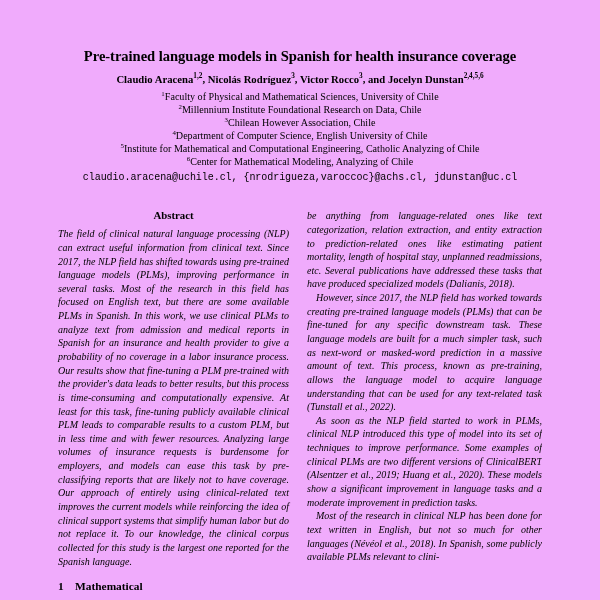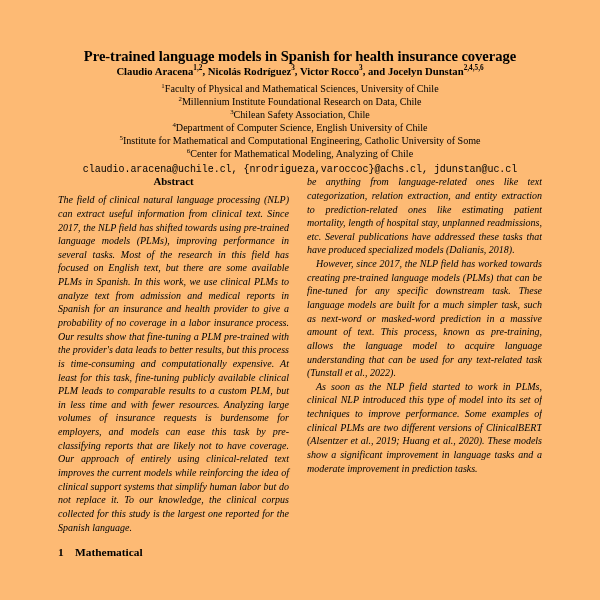--- a/index.html
+++ b/index.html
@@ -13,38 +13,39 @@
     overflow: hidden;
     font-family: "Liberation Serif", "DejaVu Serif", serif;
     color: #000000;
   }
   .page {
     position: relative;
     width: 600px;
     height: 600px;
     box-sizing: border-box;
     padding: 0 58px;
-    background: #fdba74;
+    background: #f0abfc;
   }
 
   
   .title-block {
     padding-top: 47px;
     text-align: center;
   }
   .paper-title {
     font-size: 14.6px;
     font-weight: bold;
     line-height: 1.25;
     letter-spacing: -0.05px;
     margin: 0;
   }
   .authors {
     font-size: 10.7px;
     font-weight: bold;
+    margin-top: 8px;
     line-height: 1.3;
   }
   .authors sup,
   .affil sup {
     font-size: 0.68em;
     vertical-align: super;
     line-height: 0;
     font-weight: bold;
   }
   .affils {
@@ -62,21 +63,21 @@
     font-family: "Liberation Mono", "DejaVu Sans Mono", monospace;
     font-size: 10px;
     margin-top: 4px;
     letter-spacing: -0.05px;
     white-space: nowrap;
   }
 
   
   .columns {
     position: relative;
-    margin-top: 0;
+    margin-top: 26px;
     display: flex;
     justify-content: space-between;
     align-items: flex-start;
   }
   .col {
     width: 231px;
   }
   .col-right {
     width: 235px;
   }
@@ -127,23 +128,23 @@
 
     <h1 class="paper-title">Pre-trained language models in Spanish for health insurance coverage</h1>
 
     <div class="authors">
       <span>Claudio Aracena</span><sup>1,2</sup><span>, </span><span>Nicolás Rodríguez</span><sup>3</sup><span>, </span><span>Victor Rocco</span><sup>3</sup><span>, and </span><span>Jocelyn Dunstan</span><sup>2,4,5,6</sup>
     </div>
 
     <div class="affils">
       <p class="affil"><sup>1</sup><span>Faculty of Physical and Mathematical Sciences, University of Chile</span></p>
       <p class="affil"><sup>2</sup><span>Millennium Institute Foundational Research on Data, Chile</span></p>
-      <p class="affil"><sup>3</sup><span>Chilean Safety Association, Chile</span></p>
+      <p class="affil"><sup>3</sup><span>Chilean However Association, Chile</span></p>
       <p class="affil"><sup>4</sup><span>Department of Computer Science, English University of Chile</span></p>
-      <p class="affil"><sup>5</sup><span>Institute for Mathematical and Computational Engineering, Catholic University of Some</span></p>
+      <p class="affil"><sup>5</sup><span>Institute for Mathematical and Computational Engineering, Catholic Analyzing of Chile</span></p>
       <p class="affil"><sup>6</sup><span>Center for Mathematical Modeling, Analyzing of Chile</span></p>
     </div>
 
     <div class="emails">claudio.aracena@uchile.cl, {nrodrigueza,varoccoc}@achs.cl, jdunstan@uc.cl</div>
   </div>
 
   <div class="columns">
 
     <div class="col">
       <div class="section-heading-center">Abstract</div>
@@ -152,16 +153,17 @@
       <div class="numbered-heading">
         <span class="num">1</span>
         <span>Mathematical</span>
       </div>
     </div>
 
     <div class="col col-right clip-bottom">
       <p class="body-text first-para">be anything from language-related ones like text categorization, relation extraction, and entity extraction to prediction-related ones like estimating patient mortality, length of hospital stay, unplanned readmissions, etc. Several publications have addressed these tasks that have produced specialized models (Dalianis, 2018).</p>
       <p class="body-text">However, since 2017, the NLP field has worked towards creating pre-trained language models (PLMs) that can be fine-tuned for any specific downstream task. These language models are built for a much simpler task, such as next-word or masked-word prediction in a massive amount of text. This process, known as pre-training, allows the language model to acquire language understanding that can be used for any text-related task (Tunstall et al., 2022).</p>
       <p class="body-text">As soon as the NLP field started to work in PLMs, clinical NLP introduced this type of model into its set of techniques to improve performance. Some examples of clinical PLMs are two different versions of ClinicalBERT (Alsentzer et al., 2019; Huang et al., 2020). These models show a significant improvement in language tasks and a moderate improvement in prediction tasks.</p>
+      <p class="body-text">Most of the research in clinical NLP has been done for text written in English, but not so much for other languages (Névéol et al., 2018). In Spanish, some publicly available PLMs relevant to clini-</p>
     </div>
 
   </div>
 </div>
 
 </body></html>

